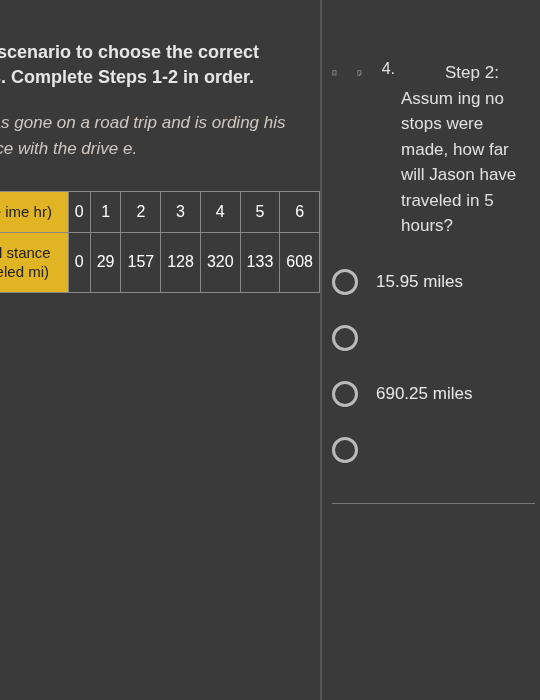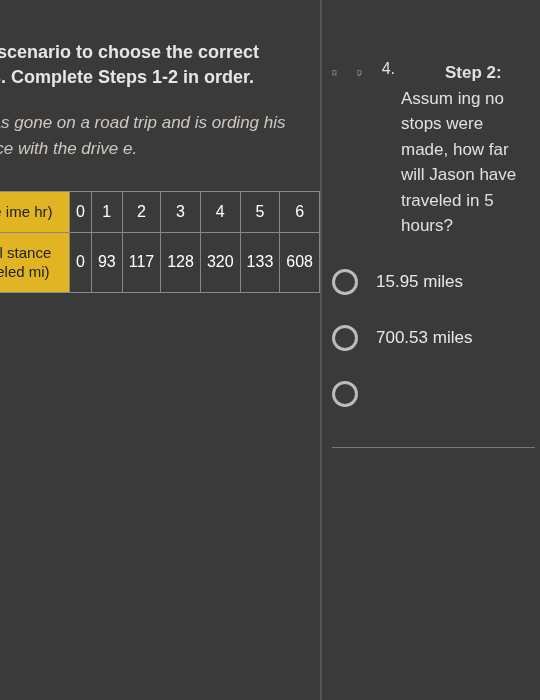--- a/index.html
+++ b/index.html
@@ -86,21 +86,21 @@
     font-size: 16px;
     white-space: nowrap;
   }
   .question-text {
     color: #e0e0e0;
     font-size: 17px;
     line-height: 1.5;
     word-break: break-word;
   }
   .question-text .bold {
-    font-weight: bold;
+    font-weight: normal;
     margin-left: 44px;
   }
   .options {
     margin-top: 30px;
     display: flex;
     flex-direction: column;
     gap: 30px;
   }
   .option {
     display: flex;
@@ -139,22 +139,22 @@
       <td>1</td>
       <td>2</td>
       <td>3</td>
       <td>4</td>
       <td>5</td>
       <td>6</td>
     </tr>
     <tr>
       <td class="row-header">otal stance aveled mi)</td>
       <td>0</td>
-      <td>93</td>
-      <td>117</td>
+      <td>29</td>
+      <td>157</td>
       <td>128</td>
       <td>320</td>
       <td>133</td>
       <td>608</td>
     </tr>
   </tbody>
     </table>
 </div>
 
 <div class="divider"></div>
@@ -174,21 +174,24 @@
     </div>
   </div>
 
   <div class="options">
     <div class="option">
       <div class="radio"></div>
       <span class="option-label">15.95 miles</span>
     </div>
     <div class="option">
       <div class="radio"></div>
-      <span class="option-label">700.53 miles</span>
+    </div>
+    <div class="option">
+      <div class="radio"></div>
+      <span class="option-label">690.25 miles</span>
     </div>
     <div class="option">
       <div class="radio"></div>
     </div>
   </div>
 
   <hr class="hr-bottom">
 </div>
 
 </body></html>

